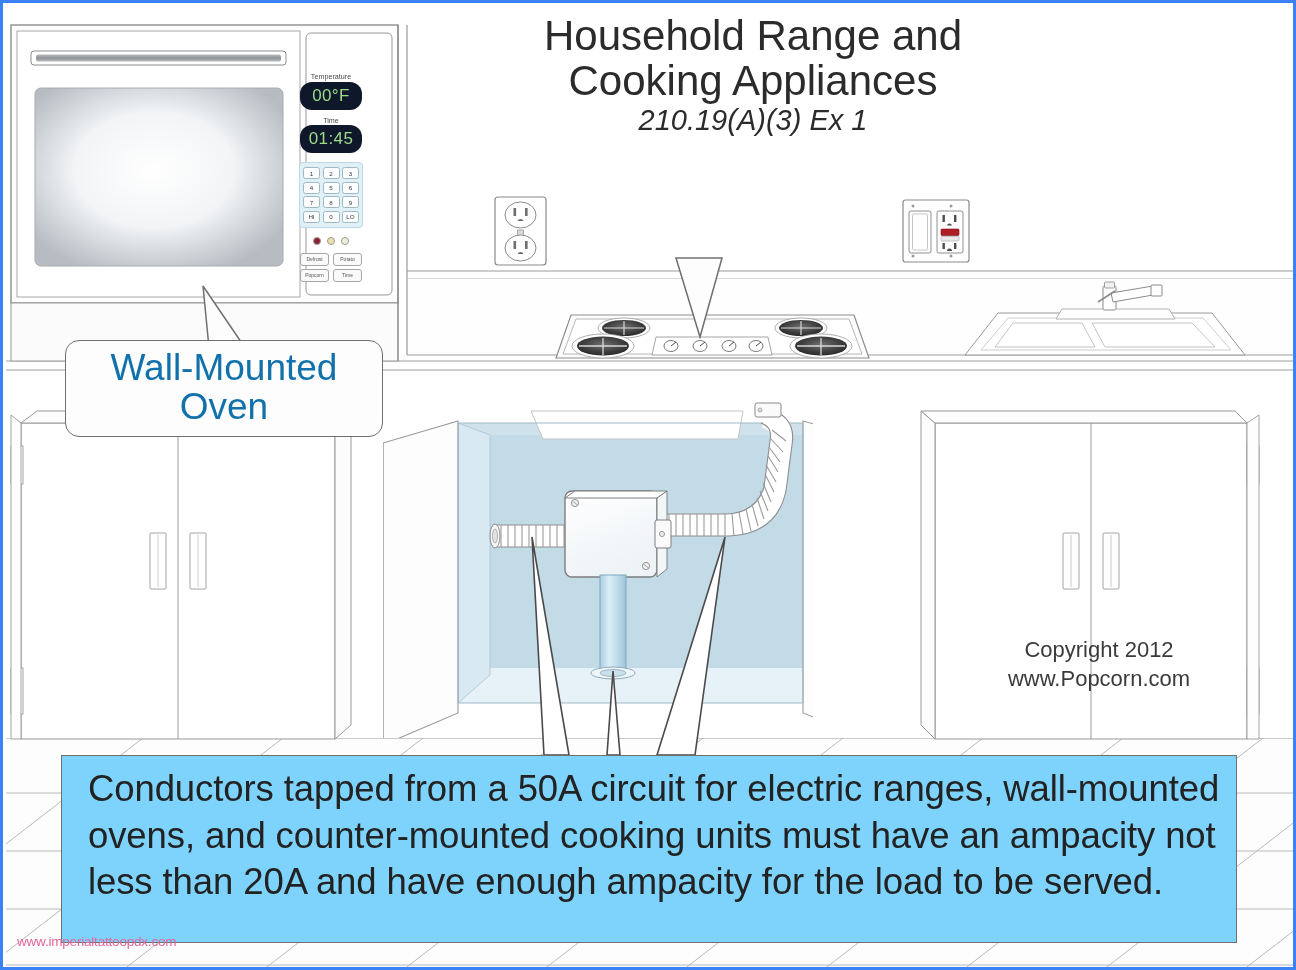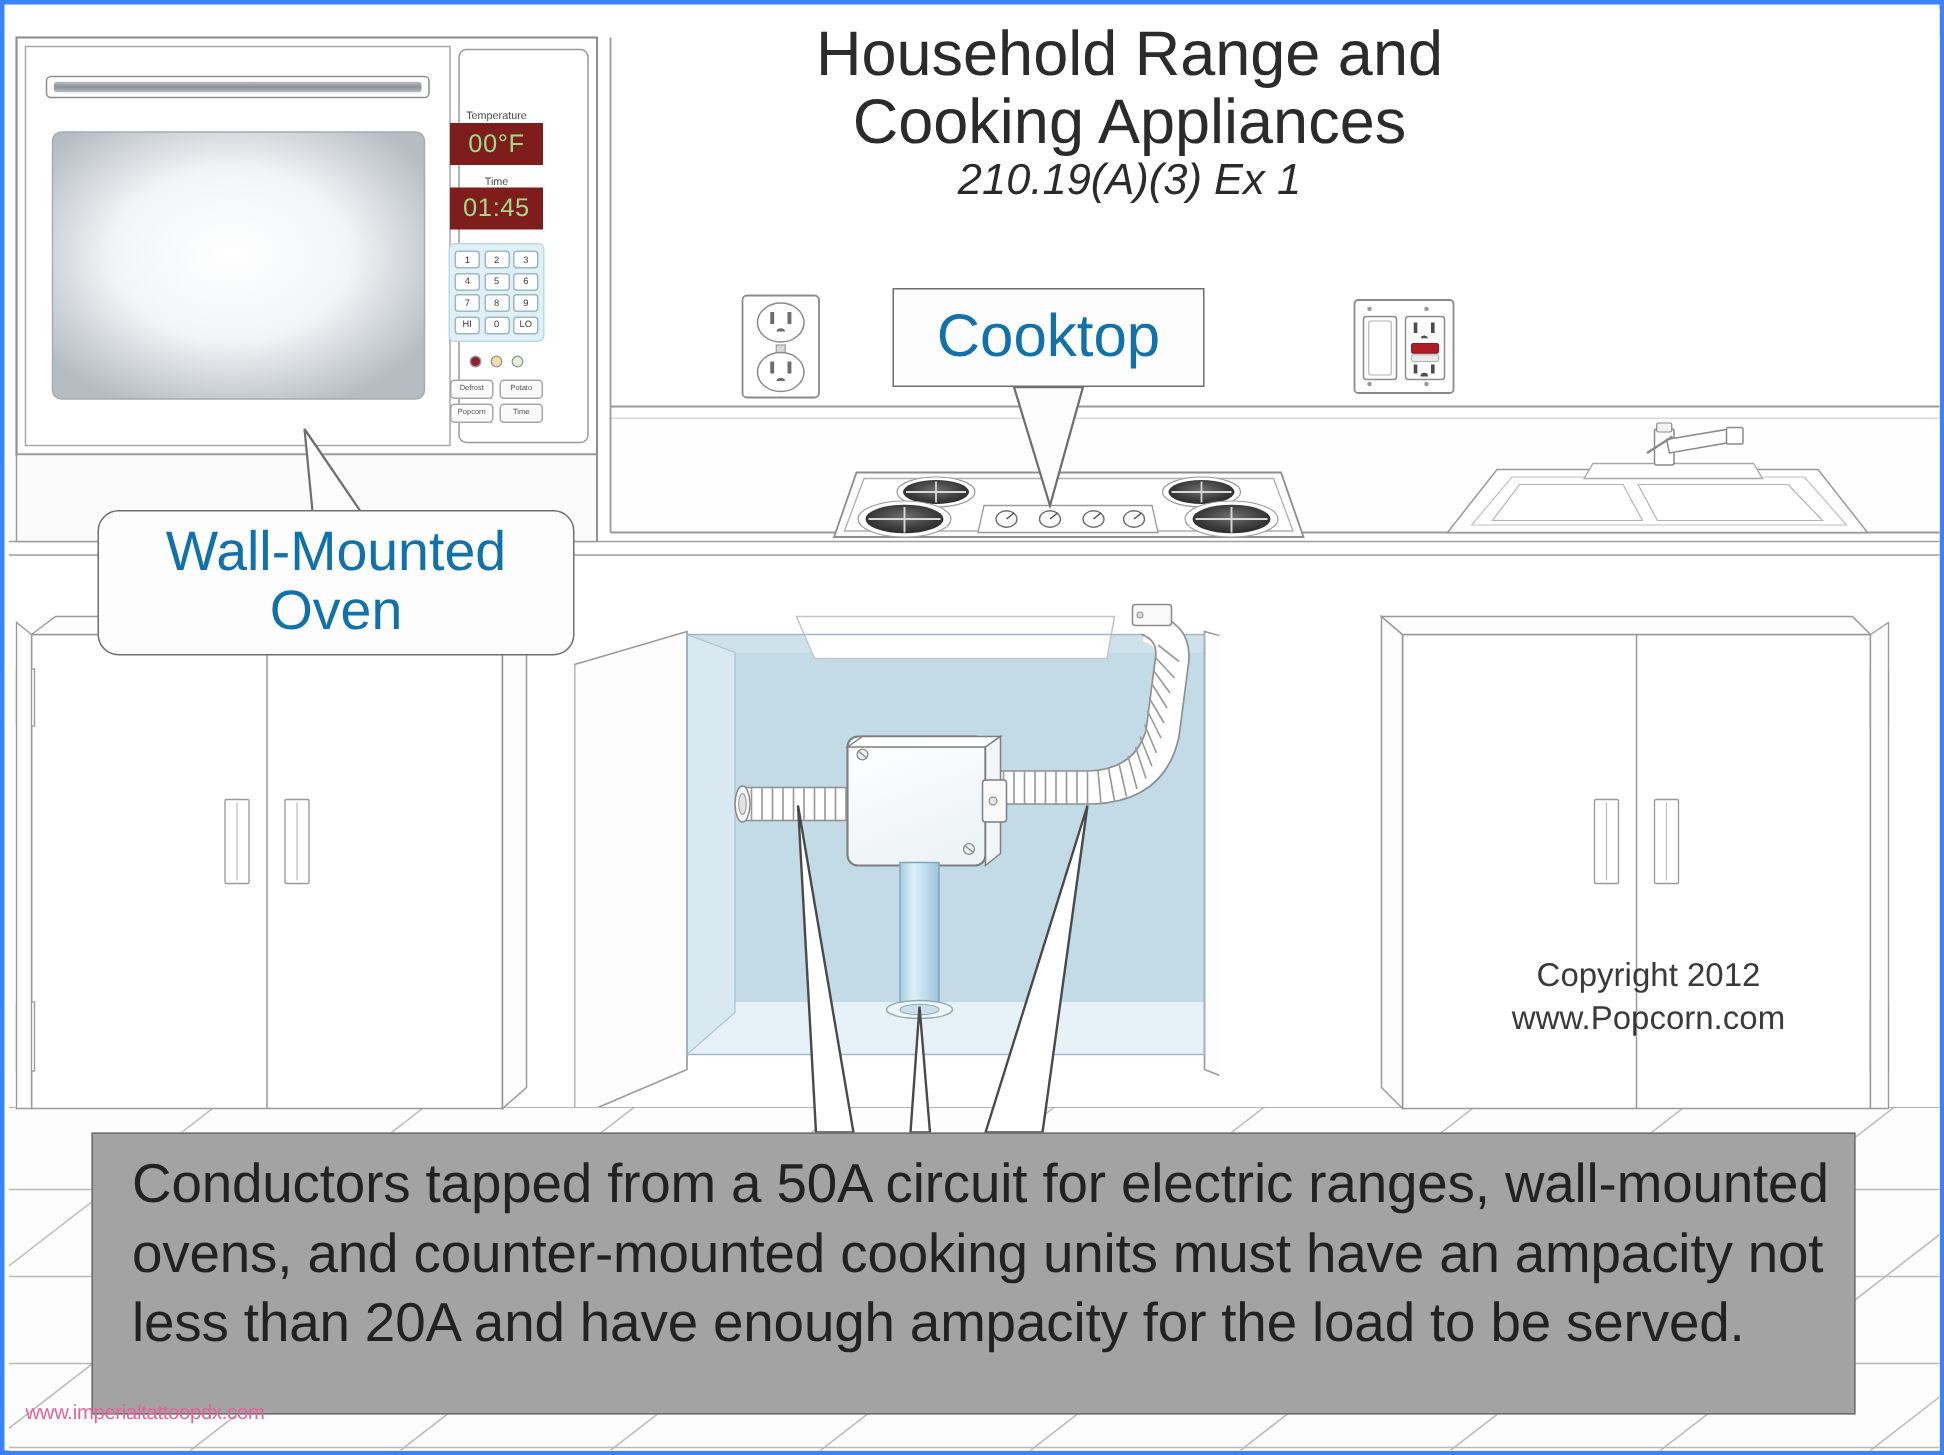--- a/index.html
+++ b/index.html
@@ -27,21 +27,21 @@
   #callout-oven{
     left:62px;top:337px;width:318px;height:97px;
     font-size:37px;
     border-radius:14px;
   }
   #callout-oven .inner{padding-bottom:2px;}
 
   
   #caption{
     position:absolute;left:58px;top:752px;width:1176px;height:188px;
-    background:#a3a3a3;border:1.5px solid #6f6f6f;box-sizing:border-box;
+    background:#7dd3fc;border:1.5px solid #6f6f6f;box-sizing:border-box;
     padding:10px 14px 0 26px;color:#222;font-size:36.5px;line-height:1.275;
     letter-spacing:-0.1px;
   }
 
   
   #title-block{
     position:absolute;left:470px;top:10px;width:560px;text-align:center;color:#2b2b2b;
   }
   #title-l1,#title-l2{font-size:42px;line-height:1.08;white-space:nowrap;}
   #title-l3{font-size:29px;font-style:italic;line-height:1.12;white-space:nowrap;}
@@ -59,21 +59,21 @@
   }
 
   
   #panel{
     position:absolute;left:288px;top:58px;width:80px;height:226px;
   }
   .pn-lbl{
     text-align:center;font-size:7.2px;color:#4a4a4a;line-height:1;margin-bottom:1.5px;
   }
   .pn-display{
-    margin:0 9px;height:28px;background:#7f1d1d;border-radius:0;
+    margin:0 9px;height:28px;background:#0f172a;border-radius:12px;
     display:flex;align-items:center;justify-content:center;
     color:#9ddb8a;font-size:17px;font-family:"Liberation Sans",sans-serif;
     letter-spacing:0.4px;
   }
   #pn-temp-wrap{padding-top:12px;}
   #pn-time-wrap{padding-top:7px;}
   #keypad{
     margin:9px 8px 0 8px;background:#dff0f7;border:1px solid #bcd9e6;border-radius:4px;
     padding:4px 3px;display:grid;grid-template-columns:repeat(3,1fr);gap:2.5px;
   }
@@ -477,23 +477,20 @@
         <div class="led" style="background: rgb(232, 242, 216);"></div>
       </div>
     <div id="fnbtns">
         <div class="fnb">Defrost</div>
         <div class="fnb">Potato</div>
         <div class="fnb">Popcorn</div>
         <div class="fnb">Time</div>
       </div>
   </div>
 
-  <div class="callout" id="callout-cooktop">
-    <span>Cooktop</span>
-  </div>
 
   <div class="callout" id="callout-oven">
     <div class="inner">
       <div>Wall-Mounted</div>
       <div>Oven</div>
     </div>
   </div>
 
   <div id="caption">Conductors tapped from a 50A circuit for electric ranges, wall-mounted ovens, and counter-mounted cooking units must have an ampacity not less than 20A and have enough ampacity for the load to be served.</div>
 

